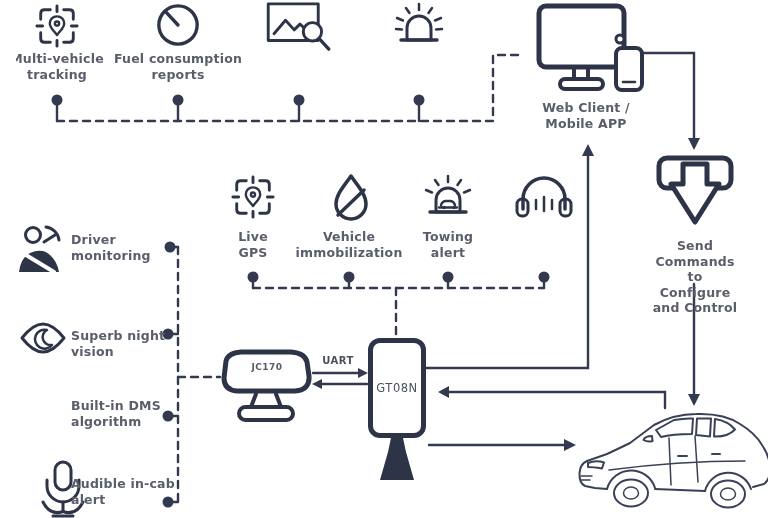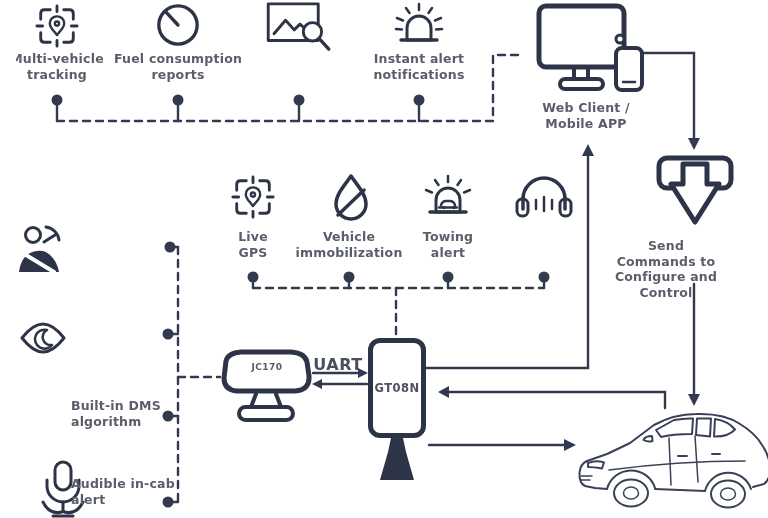--- a/index.html
+++ b/index.html
@@ -20,25 +20,25 @@
   .carline{stroke:#3a4156;fill:none;stroke-width:2;stroke-linecap:round;stroke-linejoin:round;}
   .carthin{stroke:#3a4156;fill:none;stroke-width:1.5;stroke-linecap:round;stroke-linejoin:round;}
   
   .wires{position:absolute;left:0;top:0;pointer-events:none;}
   .c{stroke:#333a50;stroke-width:2.4;fill:none;stroke-linecap:round;stroke-linejoin:miter;}
   .dash{stroke-dasharray:7 6;}
   .ah{fill:#333a50;stroke:none;}
   .dot{fill:#333a50;stroke:none;}
   .devbox{position:absolute;left:352px;top:338px;width:58px;height:100px;border:5px solid #2e3447;
           border-radius:12px;box-sizing:border-box;display:flex;align-items:center;justify-content:center;}
-  .devbox .name{color:#4d5260;font-size:11.5px;font-weight:bold;letter-spacing:.5px;}
+  .devbox .name{color:#4d5260;font-size:11.5px;font-weight:normal;letter-spacing:.5px;}
   .camname{position:absolute;left:226px;top:362px;width:50px;text-align:center;color:#565b66;
            font-size:9px;font-weight:bold;letter-spacing:.5px;}
   .uart{position:absolute;left:322px;top:355px;transform:translateX(-50%);color:#4a4f5c;
-        font-size:16px;font-weight:bold;letter-spacing:.5px;}
+        font-size:10px;font-weight:bold;letter-spacing:.5px;}
 </style>
 </head>
 <body>
 
 <div class="stage">
 
   <svg class="wires" width="768" height="518" viewBox="0 0 768 518">
 
     <path class="c dash" d="M41,121 H477 V55 H505"></path>
     <g>
@@ -124,39 +124,37 @@
     <path class="k" d="M8,33 L20,19 L29,29 L35,23 L46,33"></path>
     <circle class="k wfill" cx="48" cy="31" r="9.5"></circle>
     <path class="k35" d="M55,38 L65,49"></path>
   </svg>
 
   <svg class="feat-icon" style="left:378px;top:2px" width="50" height="46" viewBox="0 0 50 46">
     <path class="k" d="M13,38 V26 a12,12 0 0 1 24,0 V38 Z"></path>
     <path class="k35" d="M7,38 H43"></path>
     <path class="k25" d="M25,2 V8 M12,6 L15.5,11 M38,6 L34.5,11 M3,16 L9,18.5 M47,16 L41,18.5 M2,27 L8,27.5 M48,27 L42,27.5"></path>
   </svg>
-  <div class="lbl center" style="left:403px;top:51px">Instant alert
-notifications</div>
 
   <svg class="feat-icon" style="left:519px;top:2px" width="112" height="94" viewBox="0 0 112 94">
     <rect class="k5" x="4" y="4" width="85" height="61" rx="7"></rect>
     <path class="k4" d="M39,65 V77 M53,65 V77"></path>
     <rect class="k4" x="25" y="77" width="43" height="10" rx="5"></rect>
     <circle class="k wfill" cx="85" cy="37" r="4"></circle>
     <rect class="k4 wfill" x="81" y="46" width="26" height="42" rx="6"></rect>
     <path class="k25" d="M88,80 H100"></path>
   </svg>
   <div class="lbl center" style="left:570px;top:100px">Web Client /
 Mobile APP</div>
 
   <svg class="feat-icon" style="left:639px;top:150px" width="80" height="82" viewBox="0 0 80 82">
     <rect class="k5" x="4" y="8" width="72" height="30" rx="8"></rect>
     <path class="k5 wfill" d="M28,14 H52 V34 H64 L40,72 L16,34 H28 Z"></path>
   </svg>
-  <div class="lbl center" style="left:650px;top:238px">Send Commands to
+  <div class="lbl center" style="left:679px;top:238px">Send Commands to
 Configure and Control</div>
 
   <svg class="feat-icon" style="left:214px;top:174px" width="46" height="46" viewBox="0 0 48 48">
     <path class="k" d="M7,17 V11 Q7,7 11,7 H17 M31,7 H37 Q41,7 41,11 V17 M41,31 V37 Q41,41 37,41 H31 M17,41 H11 Q7,41 7,37 V31"></path>
     <path class="k" d="M24,3 V9 M45,24 H39 M24,45 V39 M3,24 H9"></path>
     <path class="k25" d="M24,14 c-4.4,0 -7.5,3.1 -7.5,7.3 c0,4.6 4.3,7.5 7.5,12.2 c3.2,-4.7 7.5,-7.6 7.5,-12.2 c0,-4.2 -3.1,-7.3 -7.5,-7.3 z"></path>
     <circle class="k25" cx="24" cy="21.5" r="2.2"></circle>
   </svg>
   <div class="lbl center" style="left:237px;top:229px">Live
 GPS</div>
@@ -185,25 +183,29 @@
     <rect class="k" x="45" y="26" width="11" height="17" rx="5"></rect>
     <path class="k25" d="M21,27 V36 M29,24 V38 M37,27 V36"></path>
   </svg>
 
   <svg class="feat-icon" style="left:2px;top:224px" width="46" height="48" viewBox="0 0 46 48">
     <circle class="k" cx="15" cy="11" r="7.5"></circle>
     <path class="k" d="M28,3 a15,15 0 0 1 13,13 M26,18 L37,11"></path>
     <path class="inkfill" d="M1,48 Q3,31 16,27.5 Q26,25 32,31 Q39,37 41,48 Z"></path>
     <path d="M8,31 L36,48" stroke="#ffffff" stroke-width="4" fill="none" stroke-linecap="round"></path>
   </svg>
+  <div class="lbl" style="left:55px;top:232px">Driver
+monitoring</div>
 
   <svg class="feat-icon" style="left:4px;top:321px" width="46" height="34" viewBox="0 0 46 34">
     <path class="k" d="M2,17 Q13,3 23,3 Q33,3 44,17 Q33,31 23,31 Q13,31 2,17 Z"></path>
     <path class="k25" d="M27,9 a9.5,9.5 0 1 0 5,15 a8,8 0 0 1 -5,-15 Z"></path>
   </svg>
+  <div class="lbl" style="left:55px;top:328px">Superb night
+vision</div>
 
   <div class="lbl" style="left:55px;top:398px">Built-in DMS
 algorithm</div>
 
   <svg class="feat-icon" style="left:18px;top:460px" width="58" height="58" viewBox="0 0 58 58">
     <rect class="k" x="21" y="2" width="16" height="28" rx="8"></rect>
     <path class="k" d="M13,20 V26 a16,16 0 0 0 32,0 V20"></path>
     <path class="k" d="M29,42 V50"></path>
     <path class="k" d="M9,42 Q16,56 29,51.5 M49,42 Q42,56 29,51.5"></path>
     <path class="k" d="M19,56 H39"></path>

